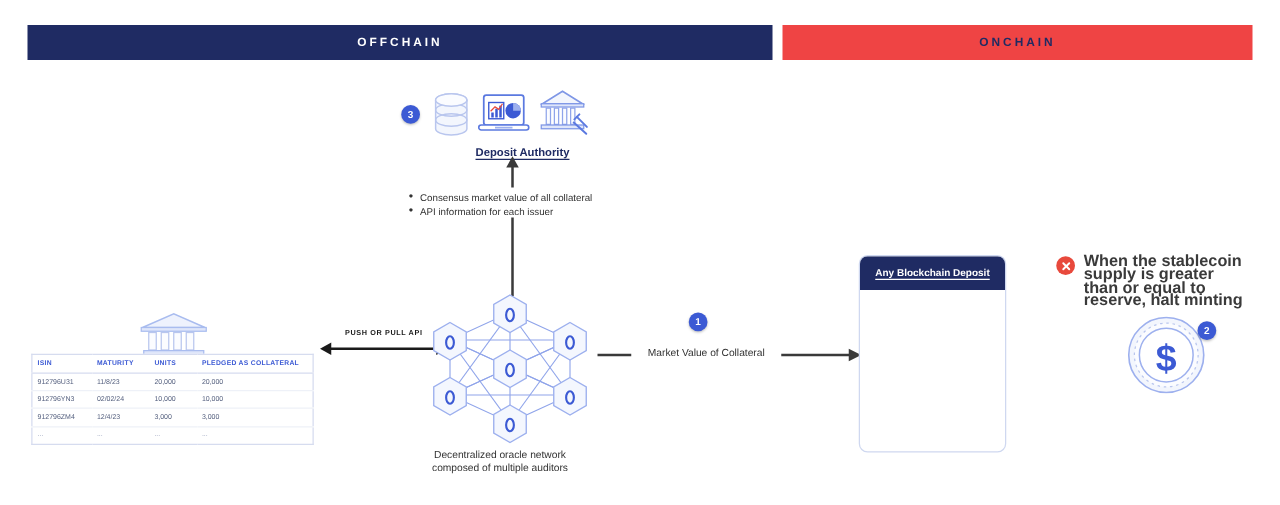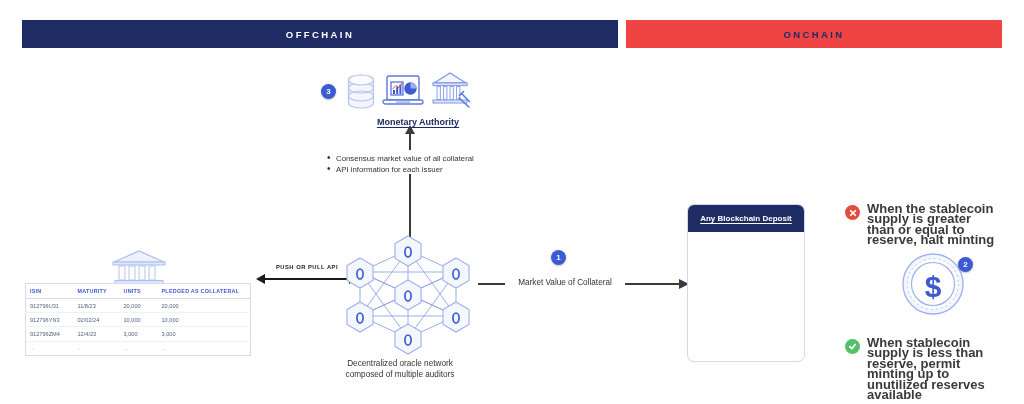--- a/index.html
+++ b/index.html
@@ -192,21 +192,21 @@
         <rect x="20" y="16.5" width="3.4" height="13" fill="#fbfcff" stroke="#8fa4ea" stroke-width="1"></rect>
         <rect x="26.5" y="16.5" width="3.4" height="13" fill="#fbfcff" stroke="#8fa4ea" stroke-width="1"></rect>
         <rect x="3" y="30" width="34" height="3" fill="#dfe6fa" stroke="#7f97e6" stroke-width="1"></rect>
         <g stroke="#5b79e0" stroke-width="1.6" stroke-linecap="round" fill="none">
           <line x1="29" y1="28" x2="39" y2="37"></line>
           <line x1="31.5" y1="23.5" x2="39.5" y2="31.5"></line>
           <line x1="29.5" y1="25.5" x2="33.5" y2="21.5"></line>
         </g>
       </svg>
     </div>
-    <div class="ma-label">Monetary Authority</div>
+    <div class="ma-label">Deposit Authority</div>
   </div>
 
   <div class="v-arrow"></div>
   <div class="v-gap"></div>
   <ul class="bullets">
     <li>Consensus market value of all collateral</li>
     <li>API information for each issuer</li>
   </ul>
 
   <svg id="bank-icon" width="58" height="40" viewBox="0 0 58 40">
@@ -329,22 +329,14 @@
   <div class="note" id="note-halt">
     <div class="status-circle status-x">
       <svg width="8" height="8" viewBox="0 0 10 10">
         <line x1="2" y1="2" x2="8" y2="8" stroke="#fff" stroke-width="1.9" stroke-linecap="round"></line>
         <line x1="8" y1="2" x2="2" y2="8" stroke="#fff" stroke-width="1.9" stroke-linecap="round"></line>
       </svg>
     </div>
     <p>When the stablecoin supply is greater than or equal to reserve, halt minting</p>
   </div>
 
-  <div class="note" id="note-permit">
-    <div class="status-circle status-ok">
-      <svg width="9" height="9" viewBox="0 0 10 10">
-        <polyline points="2,5.2 4.2,7.4 8,2.8" fill="none" stroke="#fff" stroke-width="1.9" stroke-linecap="round" stroke-linejoin="round"></polyline>
-      </svg>
-    </div>
-    <p>When stablecoin supply is less than reserve, permit minting up to unutilized reserves available</p>
-  </div>
 
 </div>
 
 </body></html>

